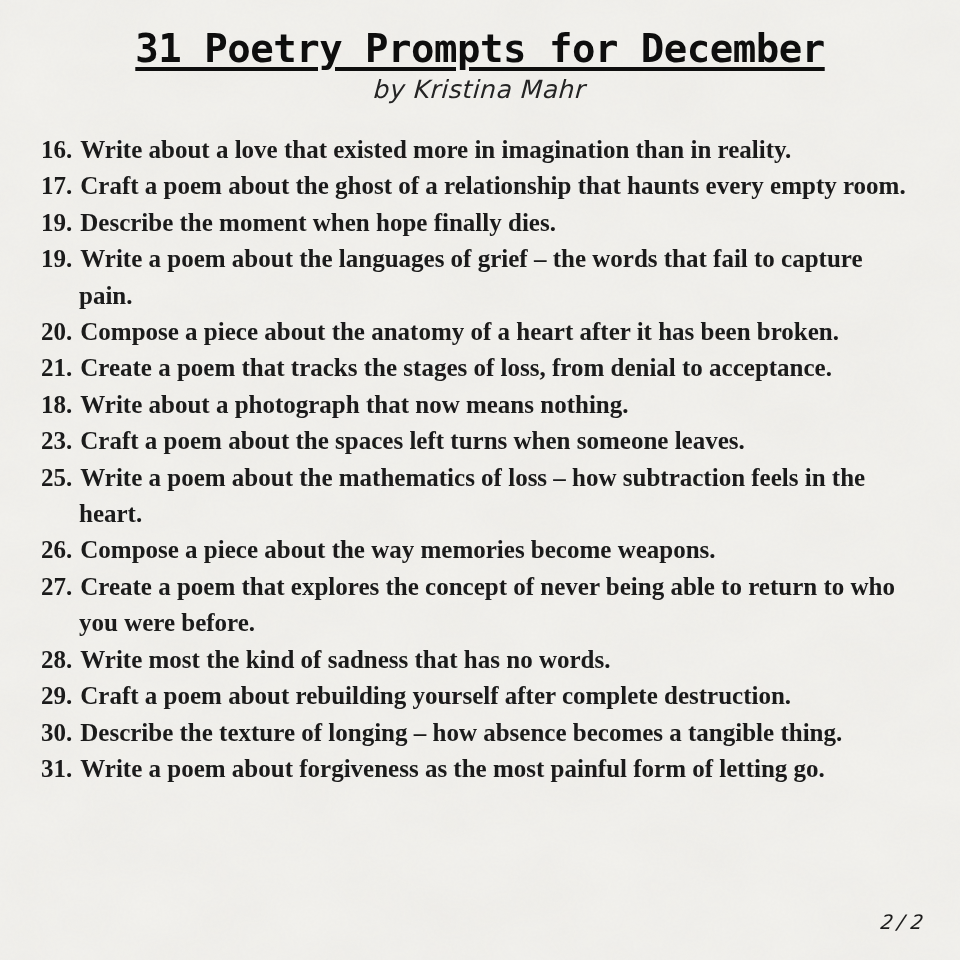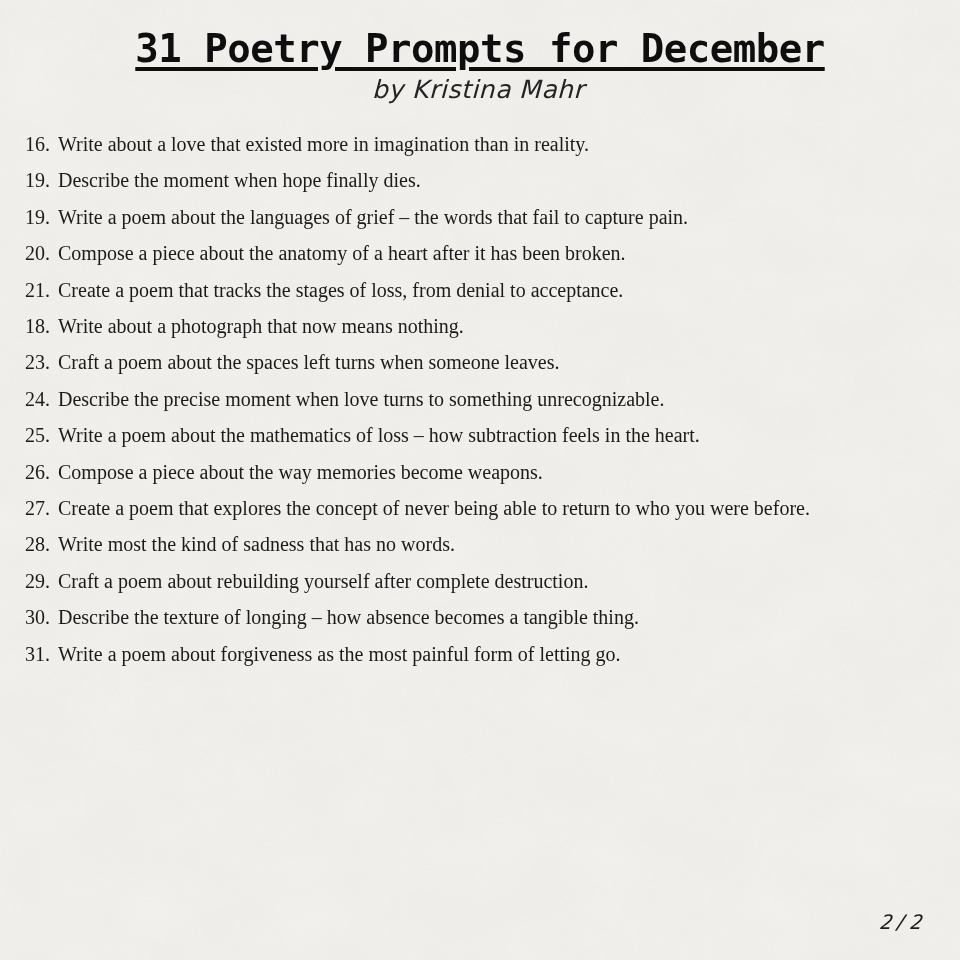--- a/index.html
+++ b/index.html
@@ -38,25 +38,26 @@
     font-family: "DejaVu Sans", sans-serif;
     font-style: italic;
     font-size: 25px;
     letter-spacing: 0.5px;
     color: #242424;
     transform: skewX(-4deg);
     margin-bottom: 10px;
   }
   .prompts {
     list-style: none;
-    margin: 0;
+    margin: 16px;
     padding: 12px 26px 0 25px;
-    font-size: 20px;
+    font-size: 25px;
     line-height: 36.4px;
     color: #1b1b1b;
+    font-weight: bold;
   }
   .prompt {
     padding-left: 38px;
     text-indent: -38px;
   }
   .num { margin-right: 8px; }
   .page-indicator {
     position: absolute;
     right: 34px;
     bottom: 26px;
@@ -90,34 +91,34 @@
   </svg>
 
   <div class="content">
     <h1 class="doc-title">31 Poetry Prompts for December</h1>
     <div class="byline">by Kristina Mahr</div>
 
     <ol class="prompts">
 
         <li class="prompt"><span class="num">16.</span><span class="txt">Write about a love that existed more in imagination than in reality.</span></li>
 
+        <li class="prompt"><span class="num">17.</span><span class="txt">Craft a poem about the ghost of a relationship that haunts every empty room.</span></li>
 
         <li class="prompt"><span class="num">19.</span><span class="txt">Describe the moment when hope finally dies.</span></li>
 
         <li class="prompt"><span class="num">19.</span><span class="txt">Write a poem about the languages of grief – the words that fail to capture pain.</span></li>
 
         <li class="prompt"><span class="num">20.</span><span class="txt">Compose a piece about the anatomy of a heart after it has been broken.</span></li>
 
         <li class="prompt"><span class="num">21.</span><span class="txt">Create a poem that tracks the stages of loss, from denial to acceptance.</span></li>
 
         <li class="prompt"><span class="num">18.</span><span class="txt">Write about a photograph that now means nothing.</span></li>
 
         <li class="prompt"><span class="num">23.</span><span class="txt">Craft a poem about the spaces left turns when someone leaves.</span></li>
 
-        <li class="prompt"><span class="num">24.</span><span class="txt">Describe the precise moment when love turns to something unrecognizable.</span></li>
 
         <li class="prompt"><span class="num">25.</span><span class="txt">Write a poem about the mathematics of loss – how subtraction feels in the heart.</span></li>
 
         <li class="prompt"><span class="num">26.</span><span class="txt">Compose a piece about the way memories become weapons.</span></li>
 
         <li class="prompt"><span class="num">27.</span><span class="txt">Create a poem that explores the concept of never being able to return to who you were before.</span></li>
 
         <li class="prompt"><span class="num">28.</span><span class="txt">Write most the kind of sadness that has no words.</span></li>
 
         <li class="prompt"><span class="num">29.</span><span class="txt">Craft a poem about rebuilding yourself after complete destruction.</span></li>

